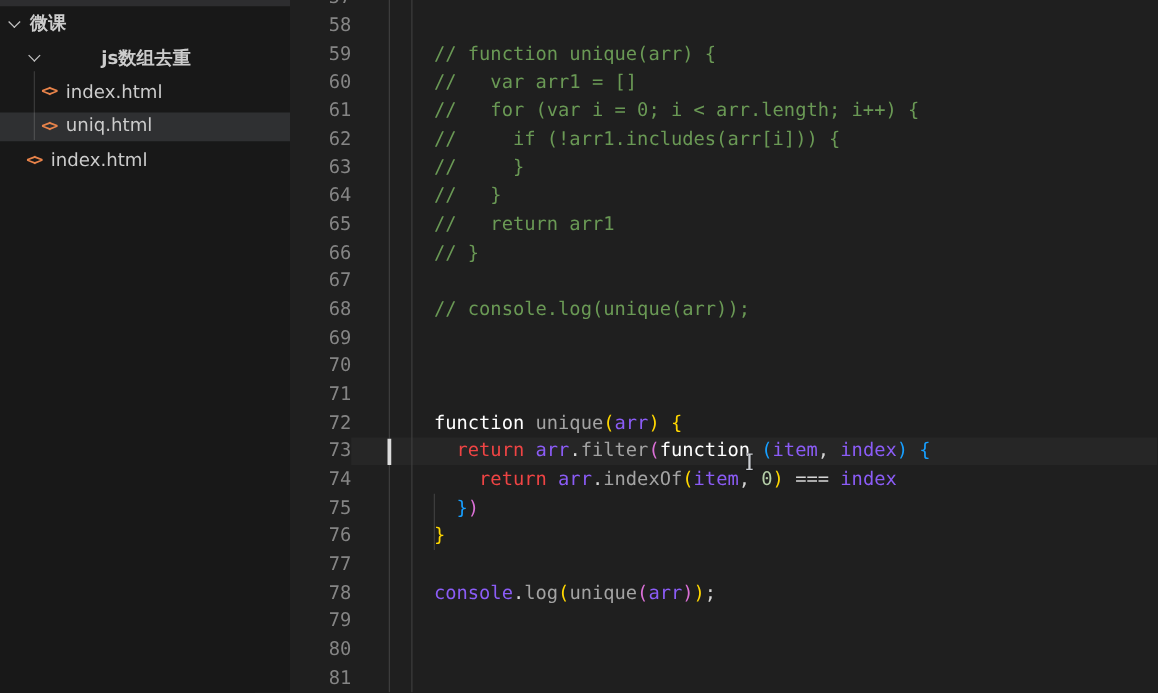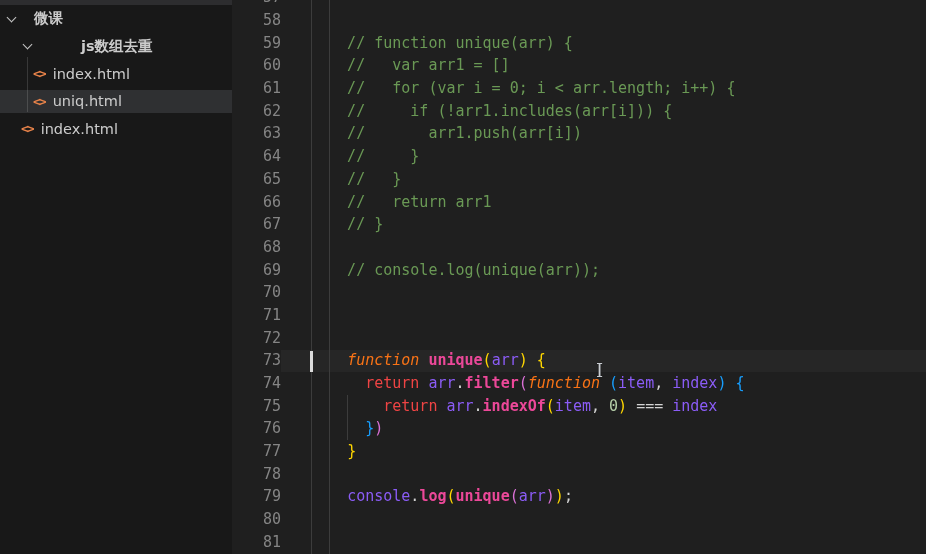--- a/index.html
+++ b/index.html
@@ -39,22 +39,22 @@
   .indent-guide { position:absolute; width:1px; background:#3c3c3c; z-index:1; }
   .ig-full { top:0; bottom:0; }
 
   .cur-line-highlight { position:absolute; left:49px; right:0; height:22.7px;
                         background:rgba(255,255,255,0.035); z-index:0; }
   .text-cursor { position:absolute; width:3px; height:21px; background:#dcdcdc;
                  z-index:3; }
 
   
   .cm  { color:#6a9955; }
-  .kw  { color:#f97316;font-style:italic; }
-  .fn  { color:#ec4899;font-weight:bold; }
+  .kw  { color:#ffffff; }
+  .fn  { color:#a3a3a3; }
   .vr  { color:#8b5cf6; }
   .ret { color:#ef4444; }
   .num { color:#b5cea8; }
   .pl  { color:#d4d4d4; }
   .b1  { color:#ffd700; }
   .b2  { color:#da70d6; }
   .b3  { color:#179fff; }
 
   .mouse-ibeam { position:absolute; left:596px; top:362px; z-index:9;
                  font-family:"DejaVu Serif","Liberation Serif",serif;
@@ -96,21 +96,20 @@
       <div>80</div>
       <div>81</div>
     </div>
   <div class="code-area">
       <div class="code-line"></div>
       <div class="code-line"></div>
       <div class="code-line"><span class="cm">    // function unique(arr) {</span></div>
       <div class="code-line"><span class="cm">    //   var arr1 = []</span></div>
       <div class="code-line"><span class="cm">    //   for (var i = 0; i &lt; arr.length; i++) {</span></div>
       <div class="code-line"><span class="cm">    //     if (!arr1.includes(arr[i])) {</span></div>
-      <div class="code-line"><span class="cm">    //       arr1.push(arr[i])</span></div>
       <div class="code-line"><span class="cm">    //     }</span></div>
       <div class="code-line"><span class="cm">    //   }</span></div>
       <div class="code-line"><span class="cm">    //   return arr1</span></div>
       <div class="code-line"><span class="cm">    // }</span></div>
       <div class="code-line"></div>
       <div class="code-line"><span class="cm">    // console.log(unique(arr));</span></div>
       <div class="code-line"></div>
       <div class="code-line"></div>
       <div class="code-line"></div>
       <div class="code-line"><span class="pl">    </span><span class="kw">function</span><span class="pl"> </span><span class="fn">unique</span><span class="b1">(</span><span class="vr">arr</span><span class="b1">)</span><span class="pl"> </span><span class="b1">{</span></div>
@@ -121,21 +120,21 @@
       <div class="code-line"></div>
       <div class="code-line"><span class="pl">    </span><span class="vr">console</span><span class="pl">.</span><span class="fn">log</span><span class="b1">(</span><span class="fn">unique</span><span class="b2">(</span><span class="vr">arr</span><span class="b2">)</span><span class="b1">)</span><span class="pl">;</span></div>
       <div class="code-line"></div>
     </div>
   <div class="text-cursor" style="left: 78px; top: 350.5px;"></div>
 </div>
 
 <div class="sidebar">
   <div class="sidebar-top-strip"></div>
   <div id="file-tree">
-      <div class="tree-row" style="top: 7px; padding-left: 8px; gap: 10px;">
+      <div class="tree-row" style="top: 7px; padding-left: 8px;">
         <span class="chev"></span>
         <span class="folder-label">微课</span>
       </div>
       <div class="tree-row" style="top: 34.5px; padding-left: 24px; gap: 41px;">
         <span class="chev"></span>
         <span class="folder-label">js数组去重</span>
       </div>
       <div class="tree-row" style="top: 62px; padding-left: 33px;">
         <span class="html-ico">&lt;&gt;</span>
         <span>index.html</span>

